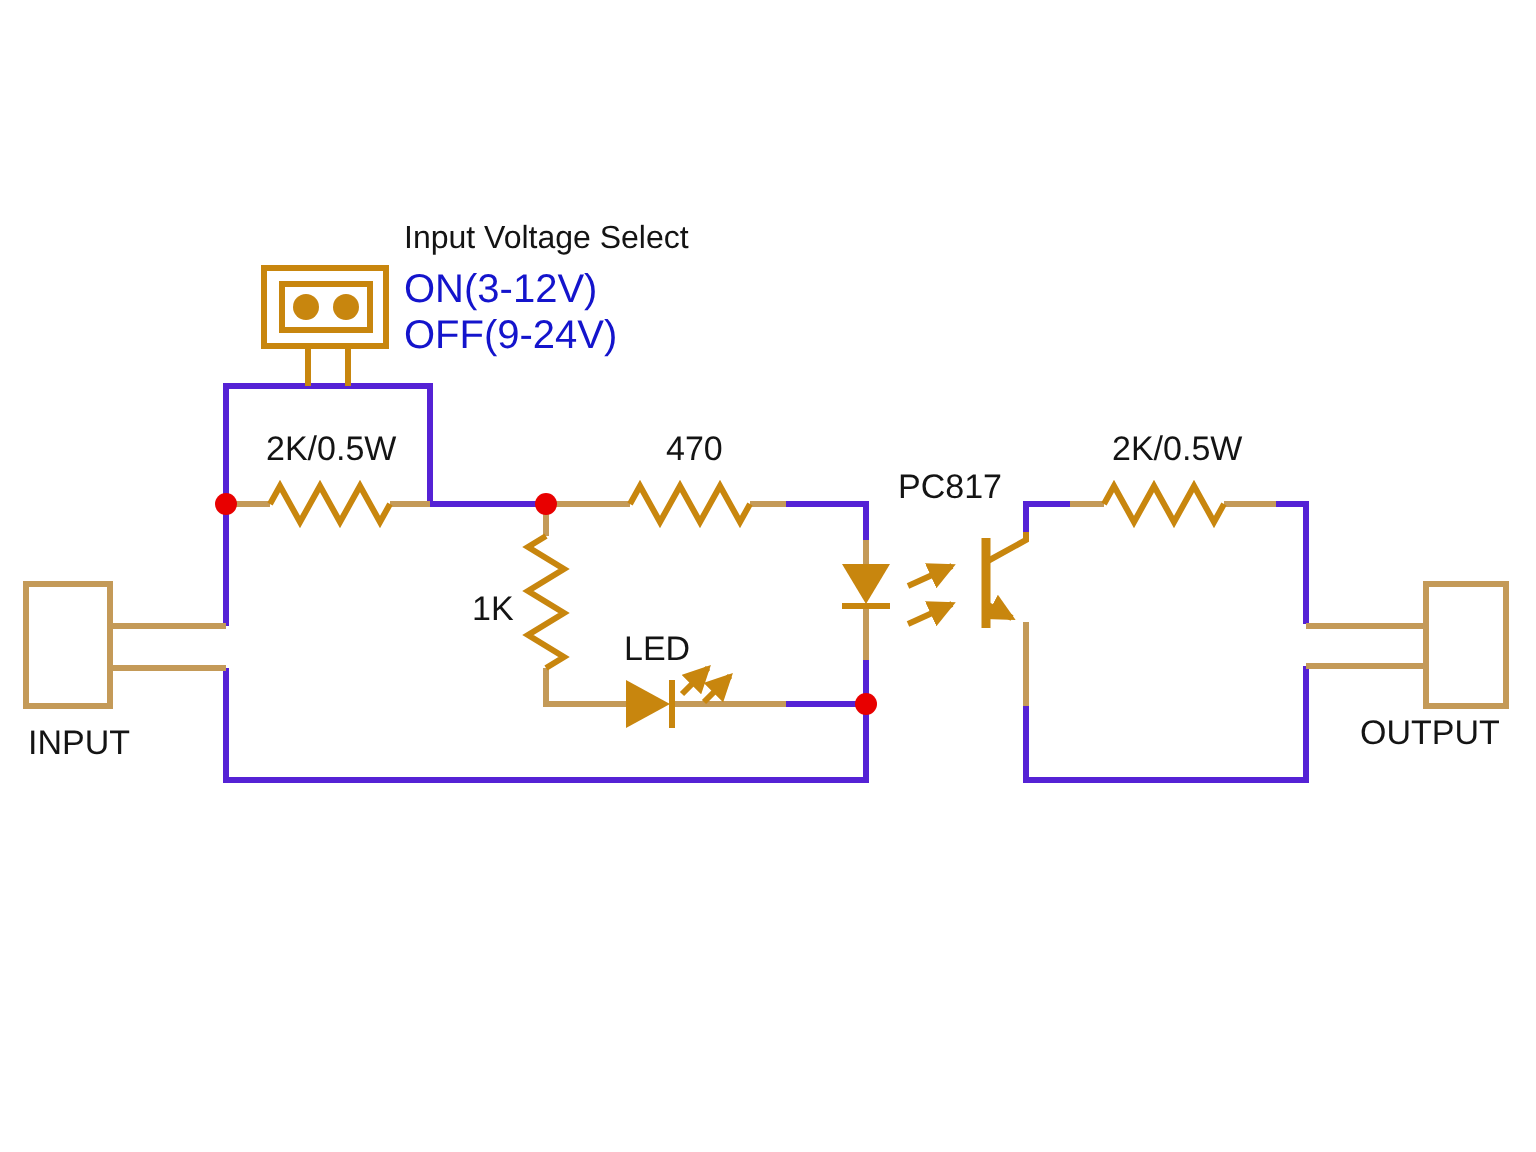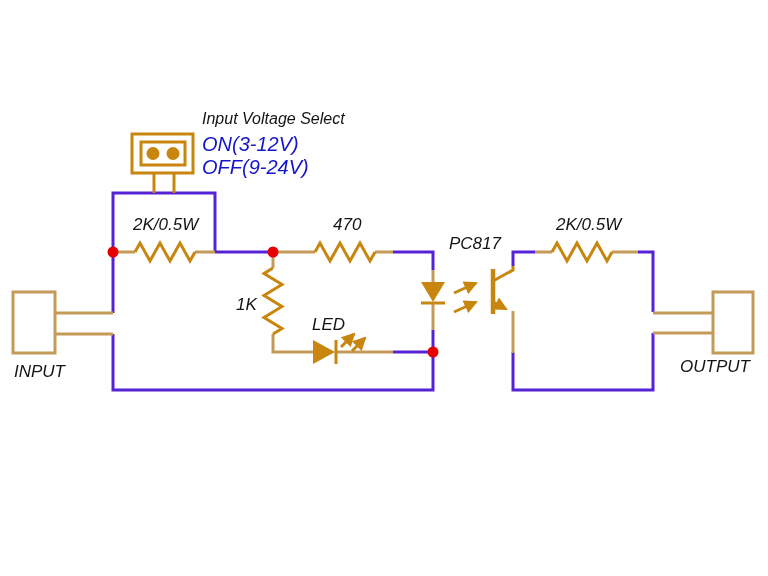--- a/index.html
+++ b/index.html
@@ -1,16 +1,16 @@
 <!DOCTYPE html>
 <html style="--wire: #5522D5; --symbol: #C8860E; --lead: #C49A58; --junction: #E80000; --text_blue: #1414CC; --text_black: #141414; --background: #FFFFFF;"><head>
 <meta charset="utf-8">
 <style>
   html,body{margin:0;padding:0;background:#fff;}
-  #stage{position:relative;width:768px;height:512px;background:var(--background,#fff);overflow:hidden;font-style:italic;}
+  #stage{position:relative;width:768px;height:512px;background:var(--background,#fff);overflow:hidden;}
   svg{display:block;}
   text{font-family:"Liberation Sans", sans-serif;}
   .wire{stroke:var(--wire,#5522D5);stroke-width:3;fill:none;}
   .lead{stroke:var(--lead,#C49A58);stroke-width:3;fill:none;}
   .sym{stroke:var(--symbol,#C8860E);stroke-width:3;fill:none;}
   .symthick{stroke:var(--symbol,#C8860E);stroke-width:4.5;fill:none;}
   .symfill{fill:var(--symbol,#C8860E);stroke:none;}
   .boxfill{fill:#ffffff;}
   .dot{fill:var(--junction,#E80000);stroke:none;}
   .lbl{fill:var(--text_black,#141414);font-size:17px;}

